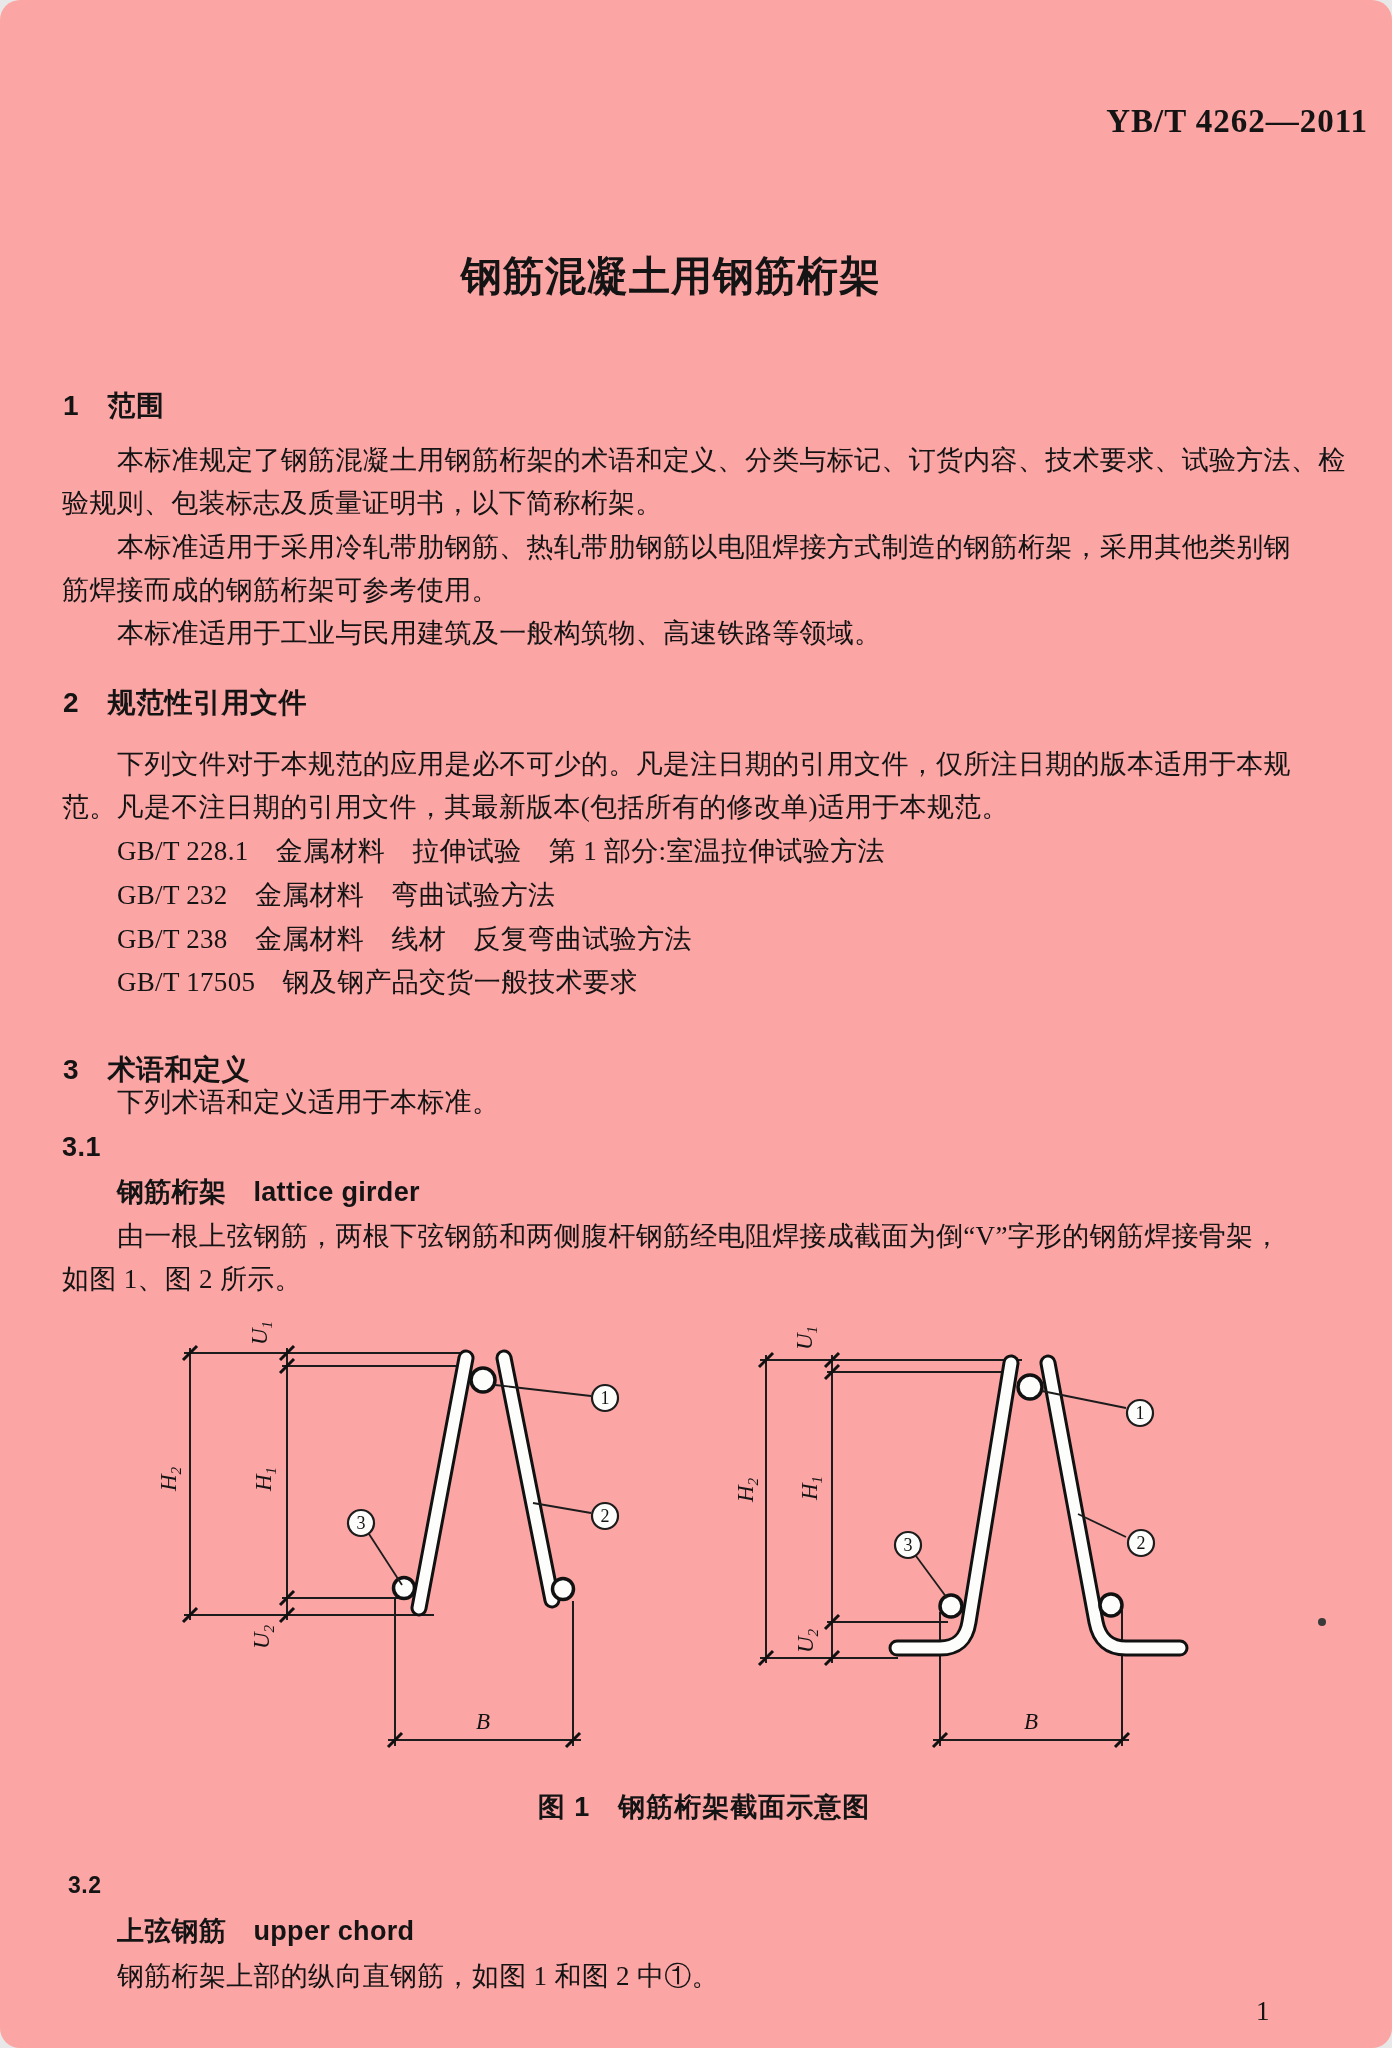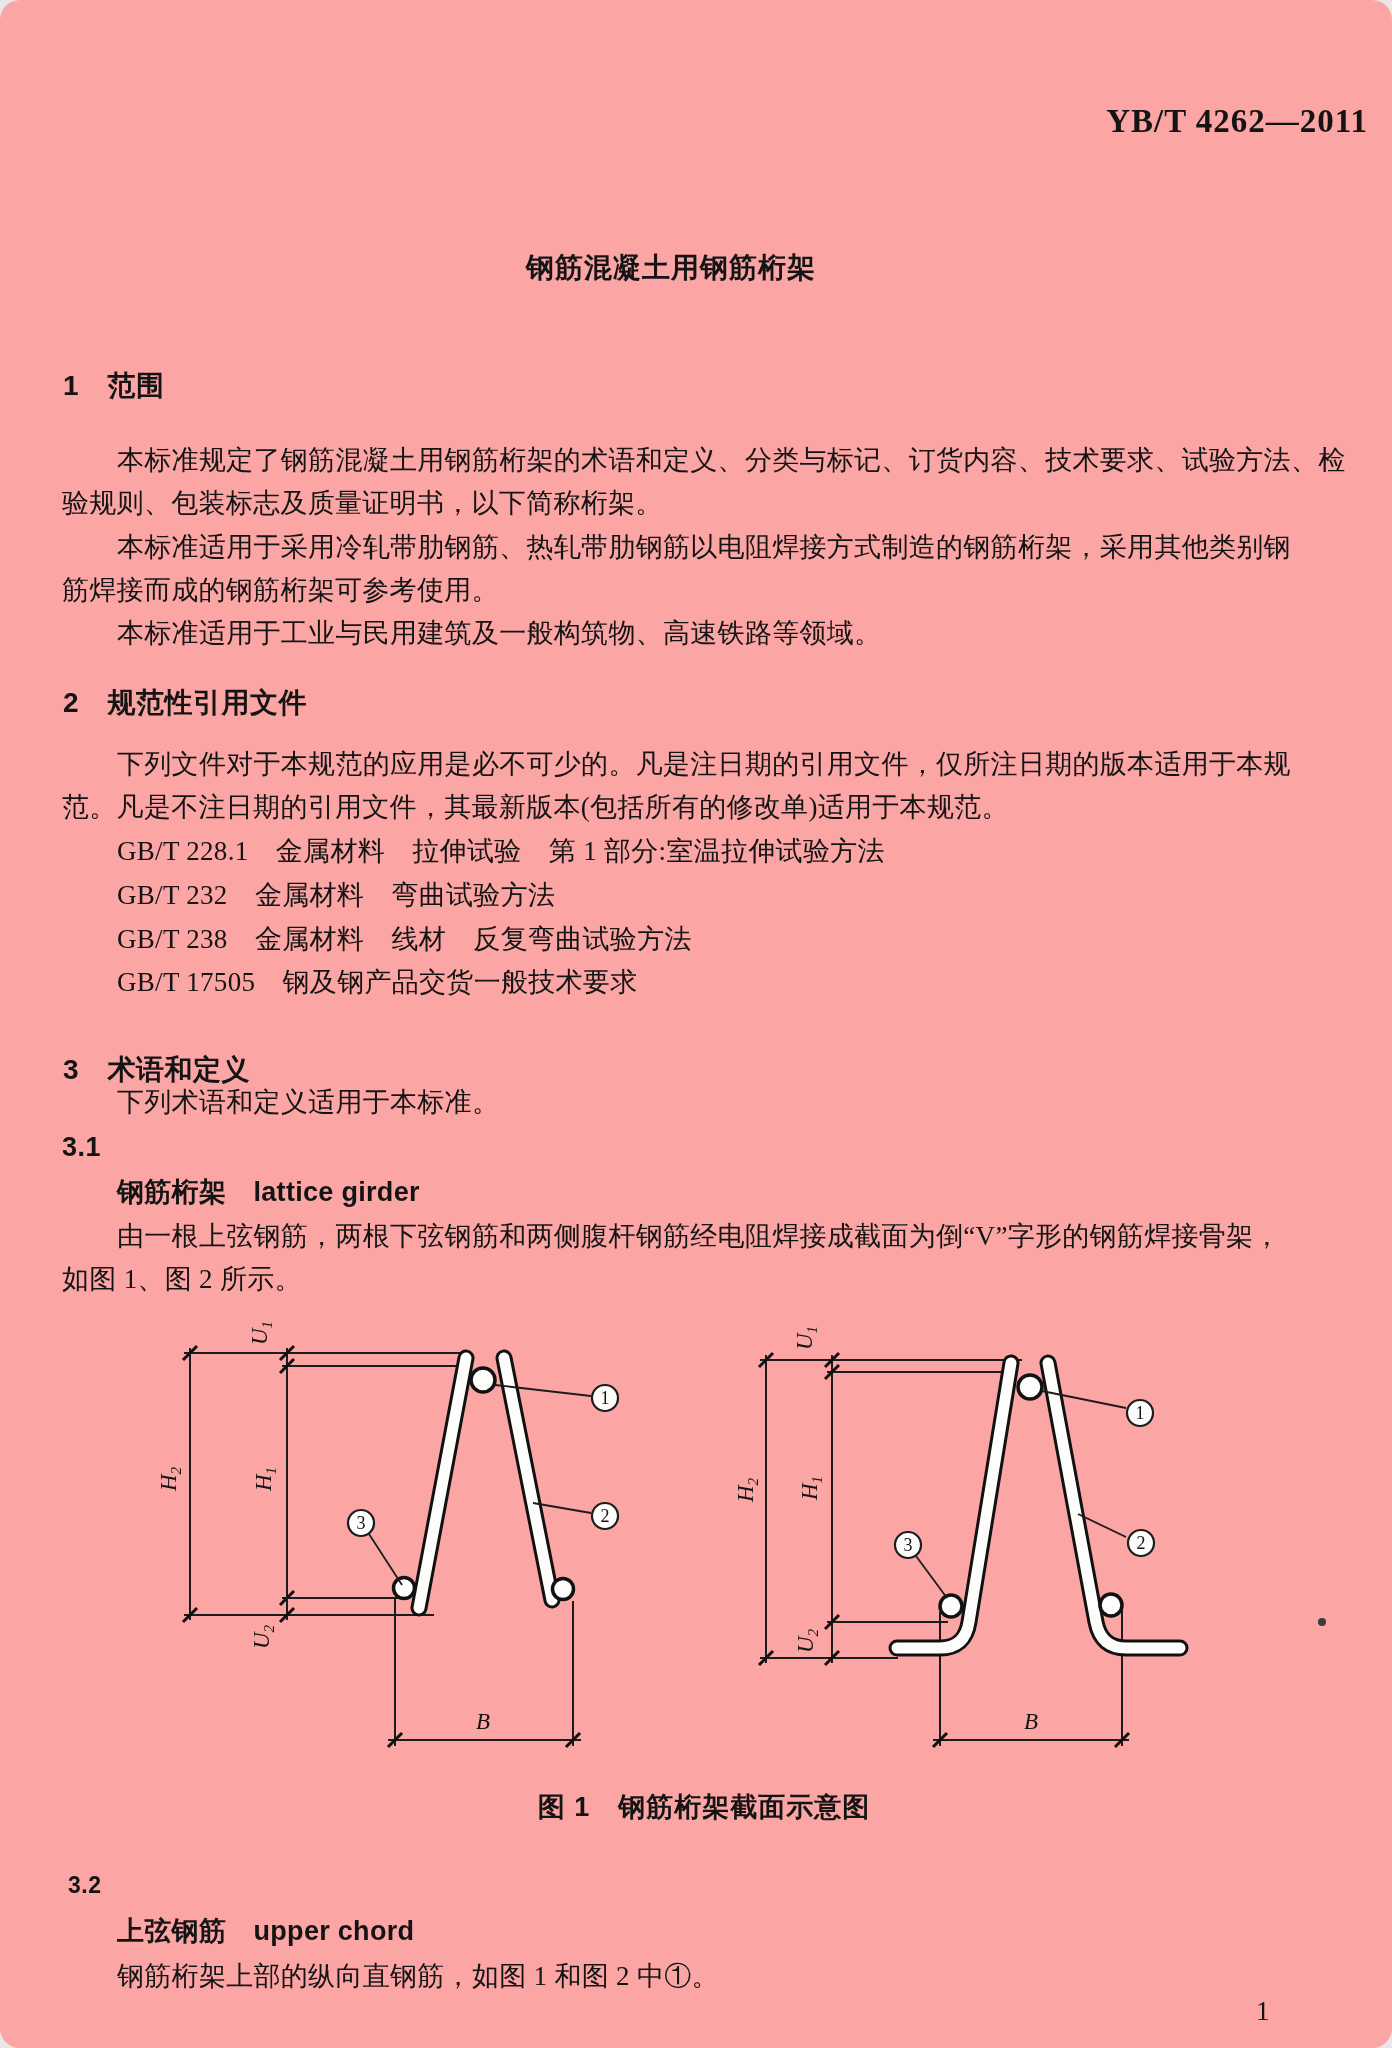--- a/index.html
+++ b/index.html
@@ -13,21 +13,21 @@
   .t{position:absolute; white-space:pre; line-height:1; letter-spacing:0.3px;}
   .body27{font-size:27px;}
   .hsec{font-family:"Liberation Sans", sans-serif; font-weight:bold; font-size:28px; letter-spacing:0.5px;}
   .bterm{font-family:"Liberation Sans", sans-serif; font-weight:bold; font-size:27px;}
   .hdr{
     position:absolute; top:103px; left:0; width:1368px; text-align:right;
     font-family:"Liberation Serif", serif; font-weight:bold; font-size:33px; letter-spacing:1px;
   }
   .doc-title{
     position:absolute; top:249px; left:0; width:1342px; text-align:center;
-    font-family:"Liberation Sans", sans-serif; font-weight:bold; font-size:28px; letter-spacing:1px;
+    font-family:"Liberation Sans", sans-serif; font-weight:bold; font-size:41px; letter-spacing:1px;
   }
   .caption{
     position:absolute; top:1789px; left:0; width:1364px; text-align:center;
     font-family:"Liberation Sans", sans-serif; font-weight:bold; font-size:27px; letter-spacing:1px;padding-left:22px;
   }
   .pageno{position:absolute; top:1996px; left:1256px; font-size:27px;}
   .dot{
     position:absolute; left:1318px; top:1618px; width:8px; height:8px;
     border-radius:50%; background:#3a3a3a;
   }
@@ -36,21 +36,21 @@
   svg .cnum{font-family:"Liberation Serif", serif; font-size:18px; fill:#141414;}
 </style>
 </head>
 <body>
 
 <div class="page">
 
   <div class="hdr">YB/T 4262—2011</div>
   <div class="doc-title">钢筋混凝土用钢筋桁架</div>
 
-  <div class="t hsec" style="left:63px;top:372px;">1　范围</div>
+  <div class="t hsec" style="left:63px;top:392px;">1　范围</div>
   <div class="t body27" style="left:117px;top:447px;">本标准规定了钢筋混凝土用钢筋桁架的术语和定义、分类与标记、订货内容、技术要求、试验方法、检</div>
   <div class="t body27" style="left:117px;top:534px;">本标准适用于采用冷轧带肋钢筋、热轧带肋钢筋以电阻焊接方式制造的钢筋桁架，采用其他类别钢</div>
   <div class="t body27" style="left:62px;top:490px;">验规则、包装标志及质量证明书，以下简称桁架。</div>
   <div class="t body27" style="left:62px;top:577px;">筋焊接而成的钢筋桁架可参考使用。</div>
   <div class="t body27" style="left:117px;top:620px;">本标准适用于工业与民用建筑及一般构筑物、高速铁路等领域。</div>
 
   <div class="t hsec" style="left:63px;top:689px;">2　规范性引用文件</div>
   <div class="t body27" style="left:117px;top:751px;">下列文件对于本规范的应用是必不可少的。凡是注日期的引用文件，仅所注日期的版本适用于本规</div>
   <div class="t body27" style="left:62px;top:794px;">范。凡是不注日期的引用文件，其最新版本(包括所有的修改单)适用于本规范。</div>
   <div class="t body27" style="left:117px;top:838px;">GB/T 228.1　金属材料　拉伸试验　第 1 部分:室温拉伸试验方法</div>

